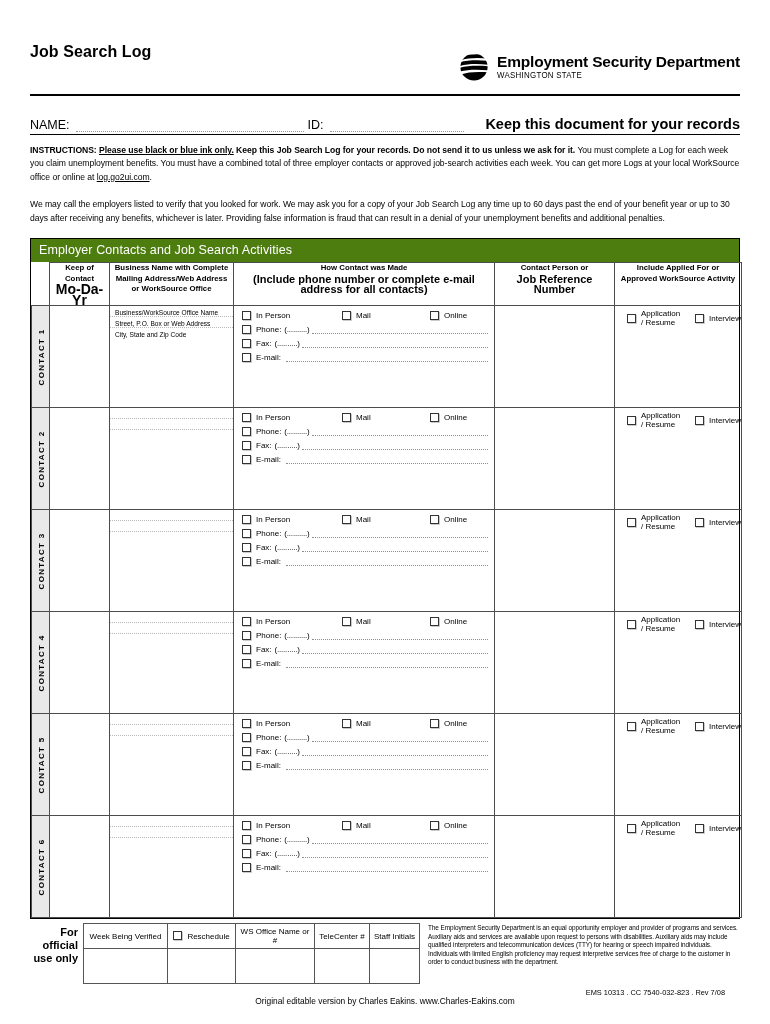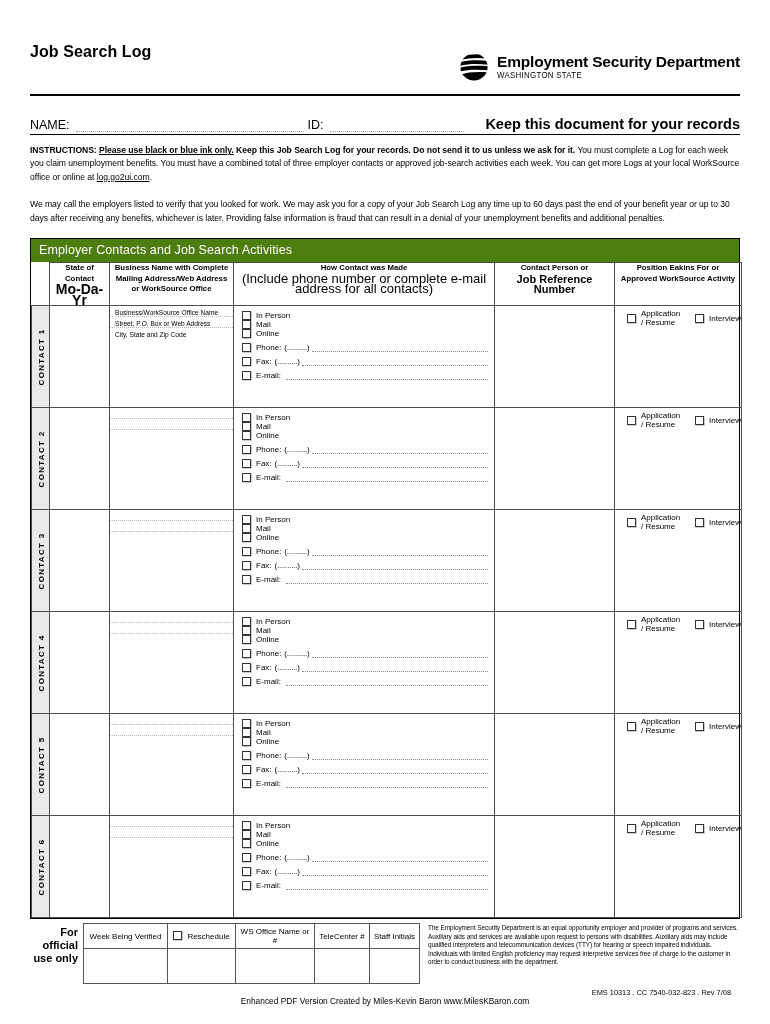--- a/index.html
+++ b/index.html
@@ -123,21 +123,21 @@
     padding: 0;
   }
   .colhead {
     text-align: center;
     font-size: 7.8px;
     font-weight: bold;
     line-height: 10.5px;
     padding: 4px 3px 5px 3px;
     vertical-align: middle;
   }
-  .colhead .sub { font-weight: normal; font-size: 13px; display: block; }
+  .colhead .sub { font-weight: bold; font-size: 11px; display: block; }
 
   .lblcell {
     background: #e9e9e9;
     width: 18px;
     position: relative;
   }
   .vlabel {
     position: absolute;
     left: 50%;
     top: 50%;
@@ -162,21 +162,21 @@
     font-size: 6.6px;
     padding: 3px 0 0 5px;
     border-bottom: 1px dotted #b9b9b9;
     color: #000;
   }
   .bizline:last-child { border-bottom: none; }
   .bizline.blank { font-size: 6.6px; color: transparent; }
 
   
   .howblock { padding: 5px 6px 4px 8px; }
-  .how-top { display: flex; align-items: flex-start; gap: 0; margin-bottom: 2px; flex-direction: column; }
+  .how-top { display: flex; align-items: flex-end; gap: 16px; margin-bottom: 2px; }
   .how-top .opt { display: flex; align-items: center; }
   .how-top .opt.o1 { width: 84px; }
   .how-top .opt.o2 { width: 72px; }
   .cb {
     display: inline-block;
     width: 7px; height: 7px;
     border: 1px solid #333;
     background: #fff;
     margin-right: 5px;
     flex: 0 0 7px;
@@ -235,21 +235,21 @@
   
   .credits {
     position: relative;
     margin-top: 11px;
     text-align: center;
     font-size: 8.4px;
     line-height: 13px;
   }
   .ems {
     position: absolute;
-    right: 9px;
+    right: 15px;
     top: -9px;
     font-size: 7.4px;
   }
 </style>
 </head>
 <body>
 
 <div class="page">
 
   <div class="header">
@@ -310,37 +310,37 @@
         <col class="c-biz">
         <col class="c-how">
         <col class="c-who">
         <col class="c-pos">
       </colgroup>
 
       <tbody>
           <tr>
         <td style="border-top:none;border-left:none;border-bottom:none;background:#fff"></td>
         <td class="colhead">
-          <span>State of Contact</span>
+          <span>Keep of Contact</span>
           <span class="sub" style="font-weight:bold;font-size:14px">Mo-Da-Yr</span>
         </td>
         <td class="colhead">
           <span>Business Name with Complete Mailing Address/Web Address</span>
           <span class="sub" style="font-weight:bold;font-size:7.8px">or WorkSource Office</span>
         </td>
         <td class="colhead">
           <span>How Contact was Made</span>
           <span class="sub">(Include phone number or complete e-mail address for all contacts)</span>
         </td>
         <td class="colhead">
           <span>Contact Person or</span>
           <span class="sub" style="font-weight:bold;font-size:11px">Job Reference Number</span>
         </td>
         <td class="colhead">
-          <span>Position Eakins For or</span>
+          <span>Include Applied For or</span>
           <span class="sub" style="font-weight:bold;font-size:7.8px">Approved WorkSource Activity</span>
         </td>
       </tr>
 
       </tbody>
         <tbody id="contact-rows">
           <tr>
             <td class="lblcell">
               <span class="vlabel">CONTACT 1</span>
             </td>
@@ -755,16 +755,16 @@
         <td class="body"></td>
       </tr>
     </tbody>
       </table>
 
     <div class="eo-text">The Employment Security Department is an equal opportunity employer and provider of programs and services.  Auxiliary aids and services are available upon request to persons with disabilities.  Auxiliary aids may include qualified interpreters and telecommunication devices (TTY) for hearing or speech impaired individuals.  Individuals with limited English proficiency may request interpretive services free of charge to the customer in order to conduct business with the department.</div>
   </div>
 
   <div class="credits">
     <div class="ems">EMS 10313 . CC 7540-032-823 . Rev 7/08</div>
-    <div>Enhanced PDF Version Created by Miles-Kevin Baron  www.MilesKBaron.com</div>
+    <div>Original editable version by Charles Eakins. www.Charles-Eakins.com</div>
   </div>
 
 </div>
 
 </body></html>

